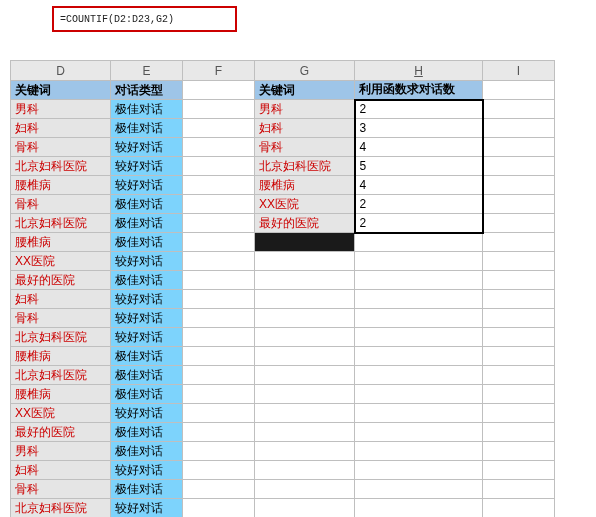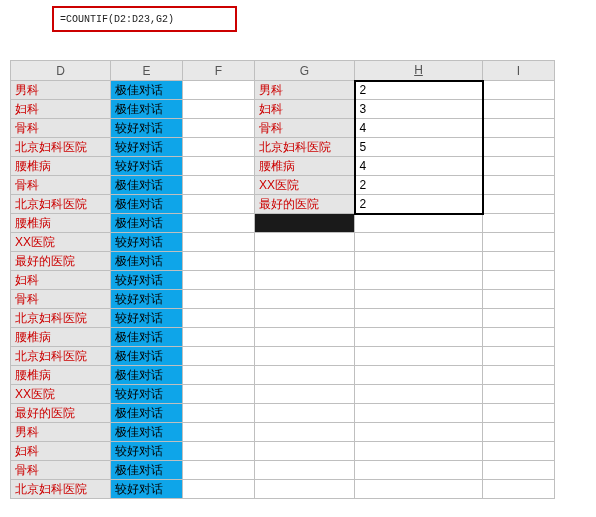--- a/index.html
+++ b/index.html
@@ -58,21 +58,21 @@
   .hdr-cell {
     background: #9ec5e8 !important;
     color: #000;
     font-weight: bold;
   }
   .data-cell-dark {
     background: #e5e5e5;
     color: #cc0000;
   }
   .data-cell-light {
-    background: #0ea5e9;
+    background: #7dd3fc;
     color: #000;
     margin-top: 40px;
   }
   .num-cell {
     text-align: center;
   }
   .active-col {
     background: #ffd966;
     color: #1f6aa5;
     text-decoration: underline;
@@ -103,20 +103,28 @@
     <tr>
       <th>D</th>
       <th>E</th>
       <th>F</th>
       <th>G</th>
       <th class="active-col">H</th>
       <th>I</th>
     </tr>
   </thead>
   <tbody>
+    <tr>
+      <td class="hdr-cell">关键词</td>
+      <td class="hdr-cell">对话类型</td>
+      <td></td>
+      <td class="hdr-cell">关键词</td>
+      <td class="hdr-cell">利用函数求对话数</td>
+      <td></td>
+    </tr>
 
   <tr>
         <td class="data-cell-dark">男科</td>
         <td class="data-cell-light">极佳对话</td>
         <td></td>
         <td class="data-cell-dark">男科</td>
         <td class="num-cell sel-top sel-left sel-right">2</td>
         <td></td>
       </tr>
       <tr>

